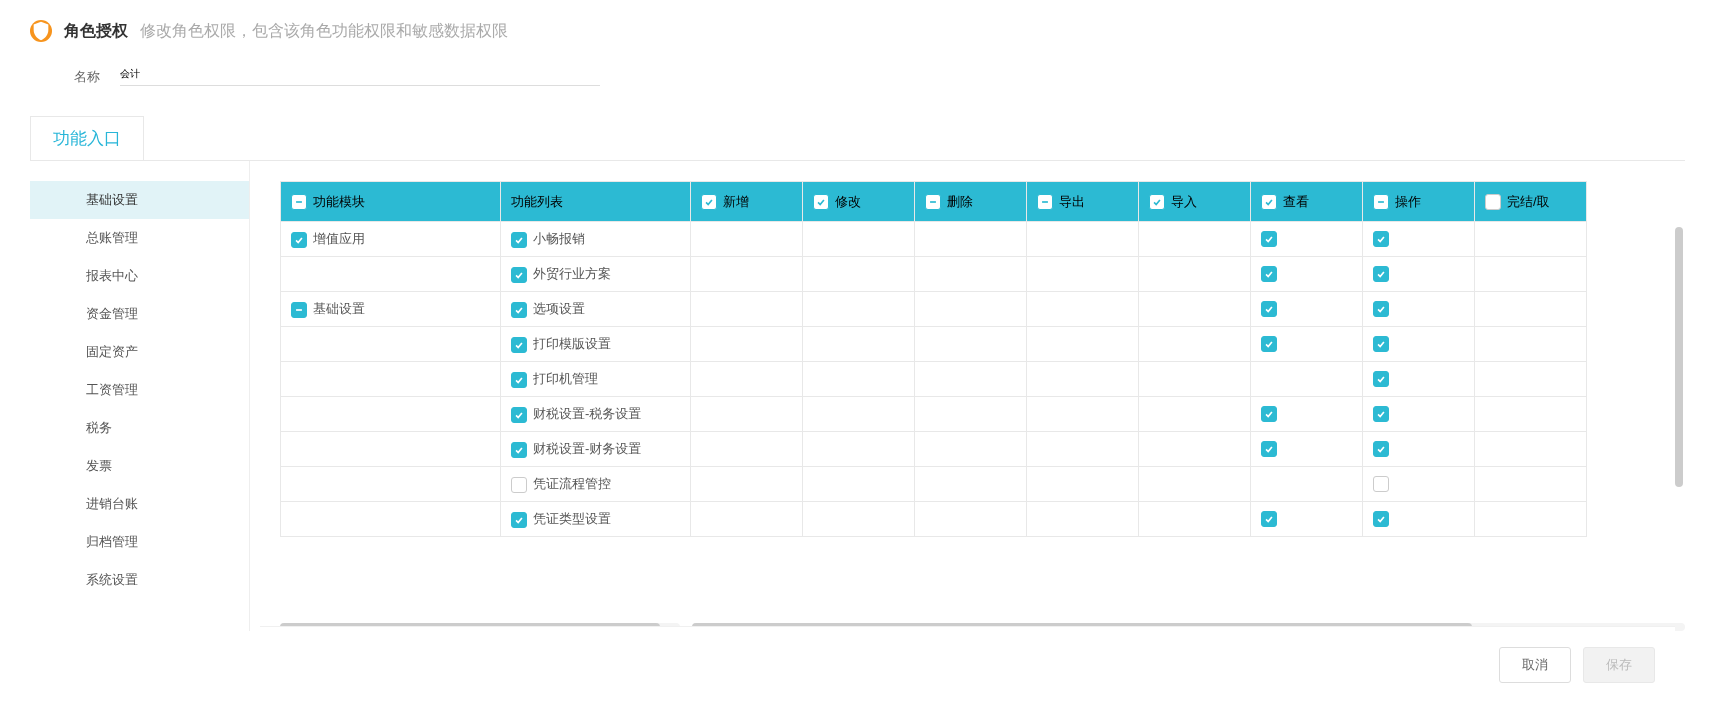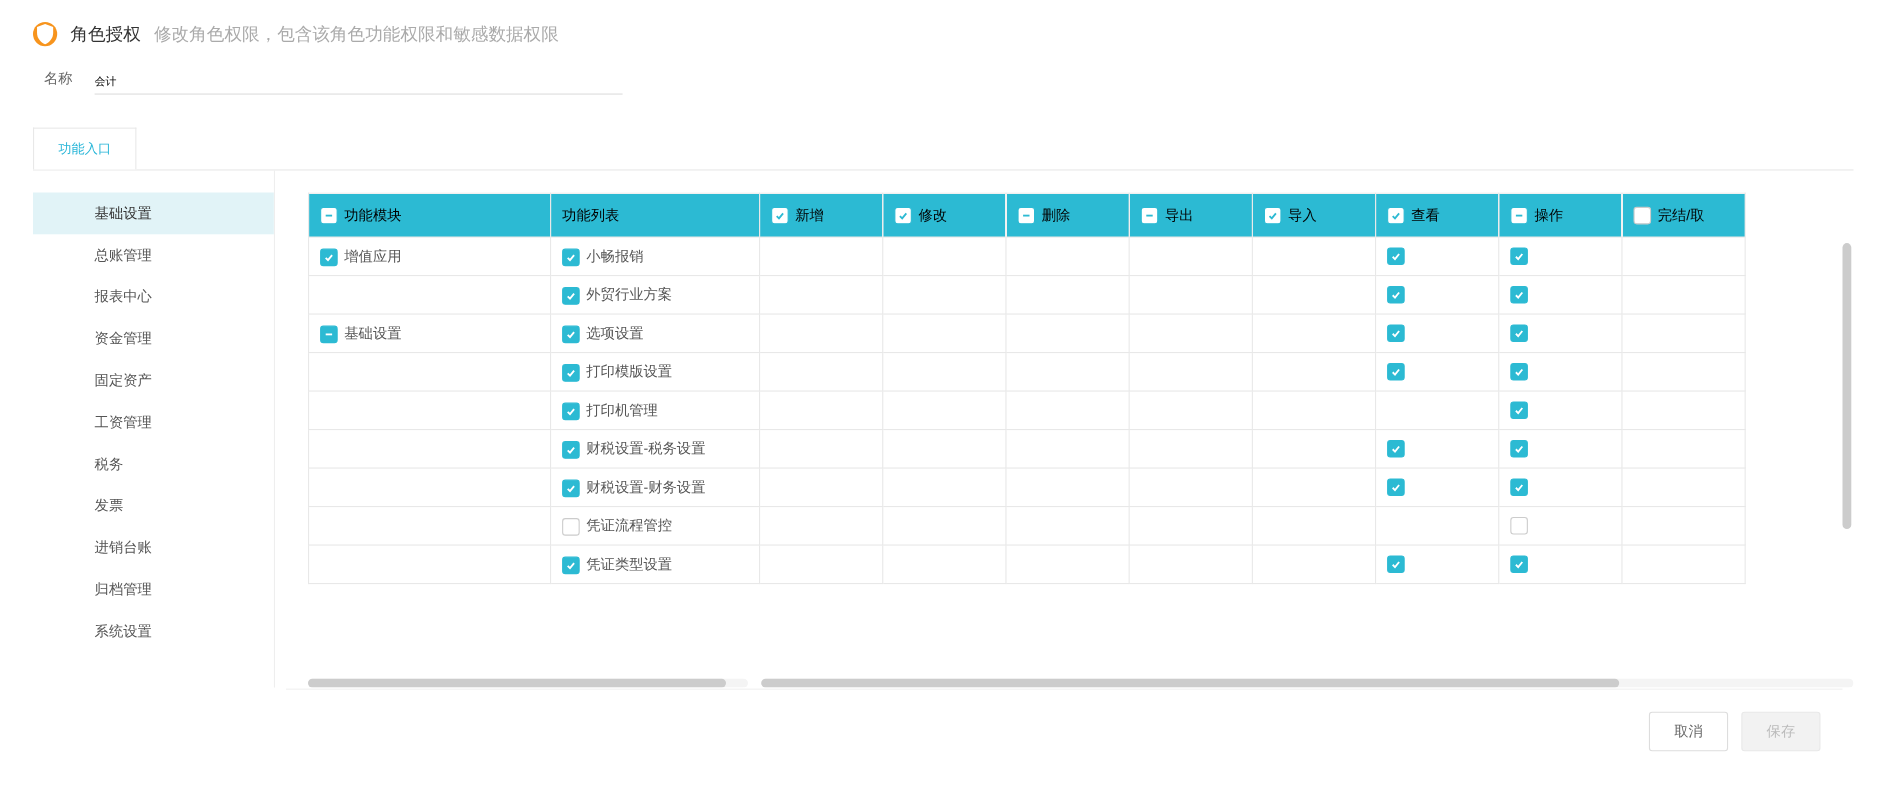--- a/index.html
+++ b/index.html
@@ -1,26 +1,26 @@
 <!DOCTYPE html>
 <html><head>
 <meta charset="utf-8">
 <style>
 *{box-sizing:border-box;margin:0;padding:0}
 body{font-family:"Microsoft YaHei","PingFang SC",sans-serif;font-size:13px;color:#333;background:#fff}
 .page{width:1715px;height:723px;padding:20px 30px;position:relative}
 .header{display:flex;align-items:center;gap:12px;margin-bottom:20px}
 .icon-shield{width:22px;height:22px;background:#f7941d;border-radius:50%;display:flex;align-items:center;justify-content:center;color:#fff;font-size:12px}
-.page-title{font-size:16px;color:#333;font-weight:400}
+.page-title{font-size:16px;color:#333;font-weight:700}
 .page-sub{font-size:16px;color:#aaa}
-.name-row{display:flex;align-items:flex-start;gap:20px;margin:0 0 30px 10px}
+.name-row{display:flex;align-items:flex-end;gap:20px;margin:0 0 30px 44px}
 .name-lbl{color:#666;font-size:13px}
 .name-input{border:none;border-bottom:1px solid #ddd;padding:6px 0;width:480px;font-size:10px;outline:none}
 .tabs{border-bottom:1px solid #e8e8e8;margin-bottom:0}
-.tab{display:inline-block;padding:10px 22px;border:1px solid #e8e8e8;border-bottom:none;background:#fff;color:#29b6d8;font-size:12px;cursor:pointer}
+.tab{display:inline-block;padding:10px 22px;border:1px solid #e8e8e8;border-bottom:none;background:#fff;color:#29b6d8;font-size:17px;cursor:pointer}
 .body{display:flex;height:470px}
 .sidebar{width:220px;border-right:1px solid #eee;padding-top:20px;overflow-y:auto}
 .side-item{padding:10px 0 10px 56px;font-size:13px;color:#555;cursor:pointer}
 .side-item.active{background:#e1f3f7;color:#333}
 .main{flex:1;padding:20px 0 0 30px;overflow:hidden;display:flex;flex-direction:column}
 .tbl-wrap{flex:1;overflow:auto;position:relative}
 table{border-collapse:collapse;width:1290px;table-layout:fixed}
 th,td{border:1px solid #e8e8e8;padding:8px 10px;text-align:left;font-size:13px;white-space:nowrap;overflow:hidden}
 th{background:#2cbad3;color:#000000;font-weight:400;height:40px}
 td{height:34px;color:#555;background:#fff}

